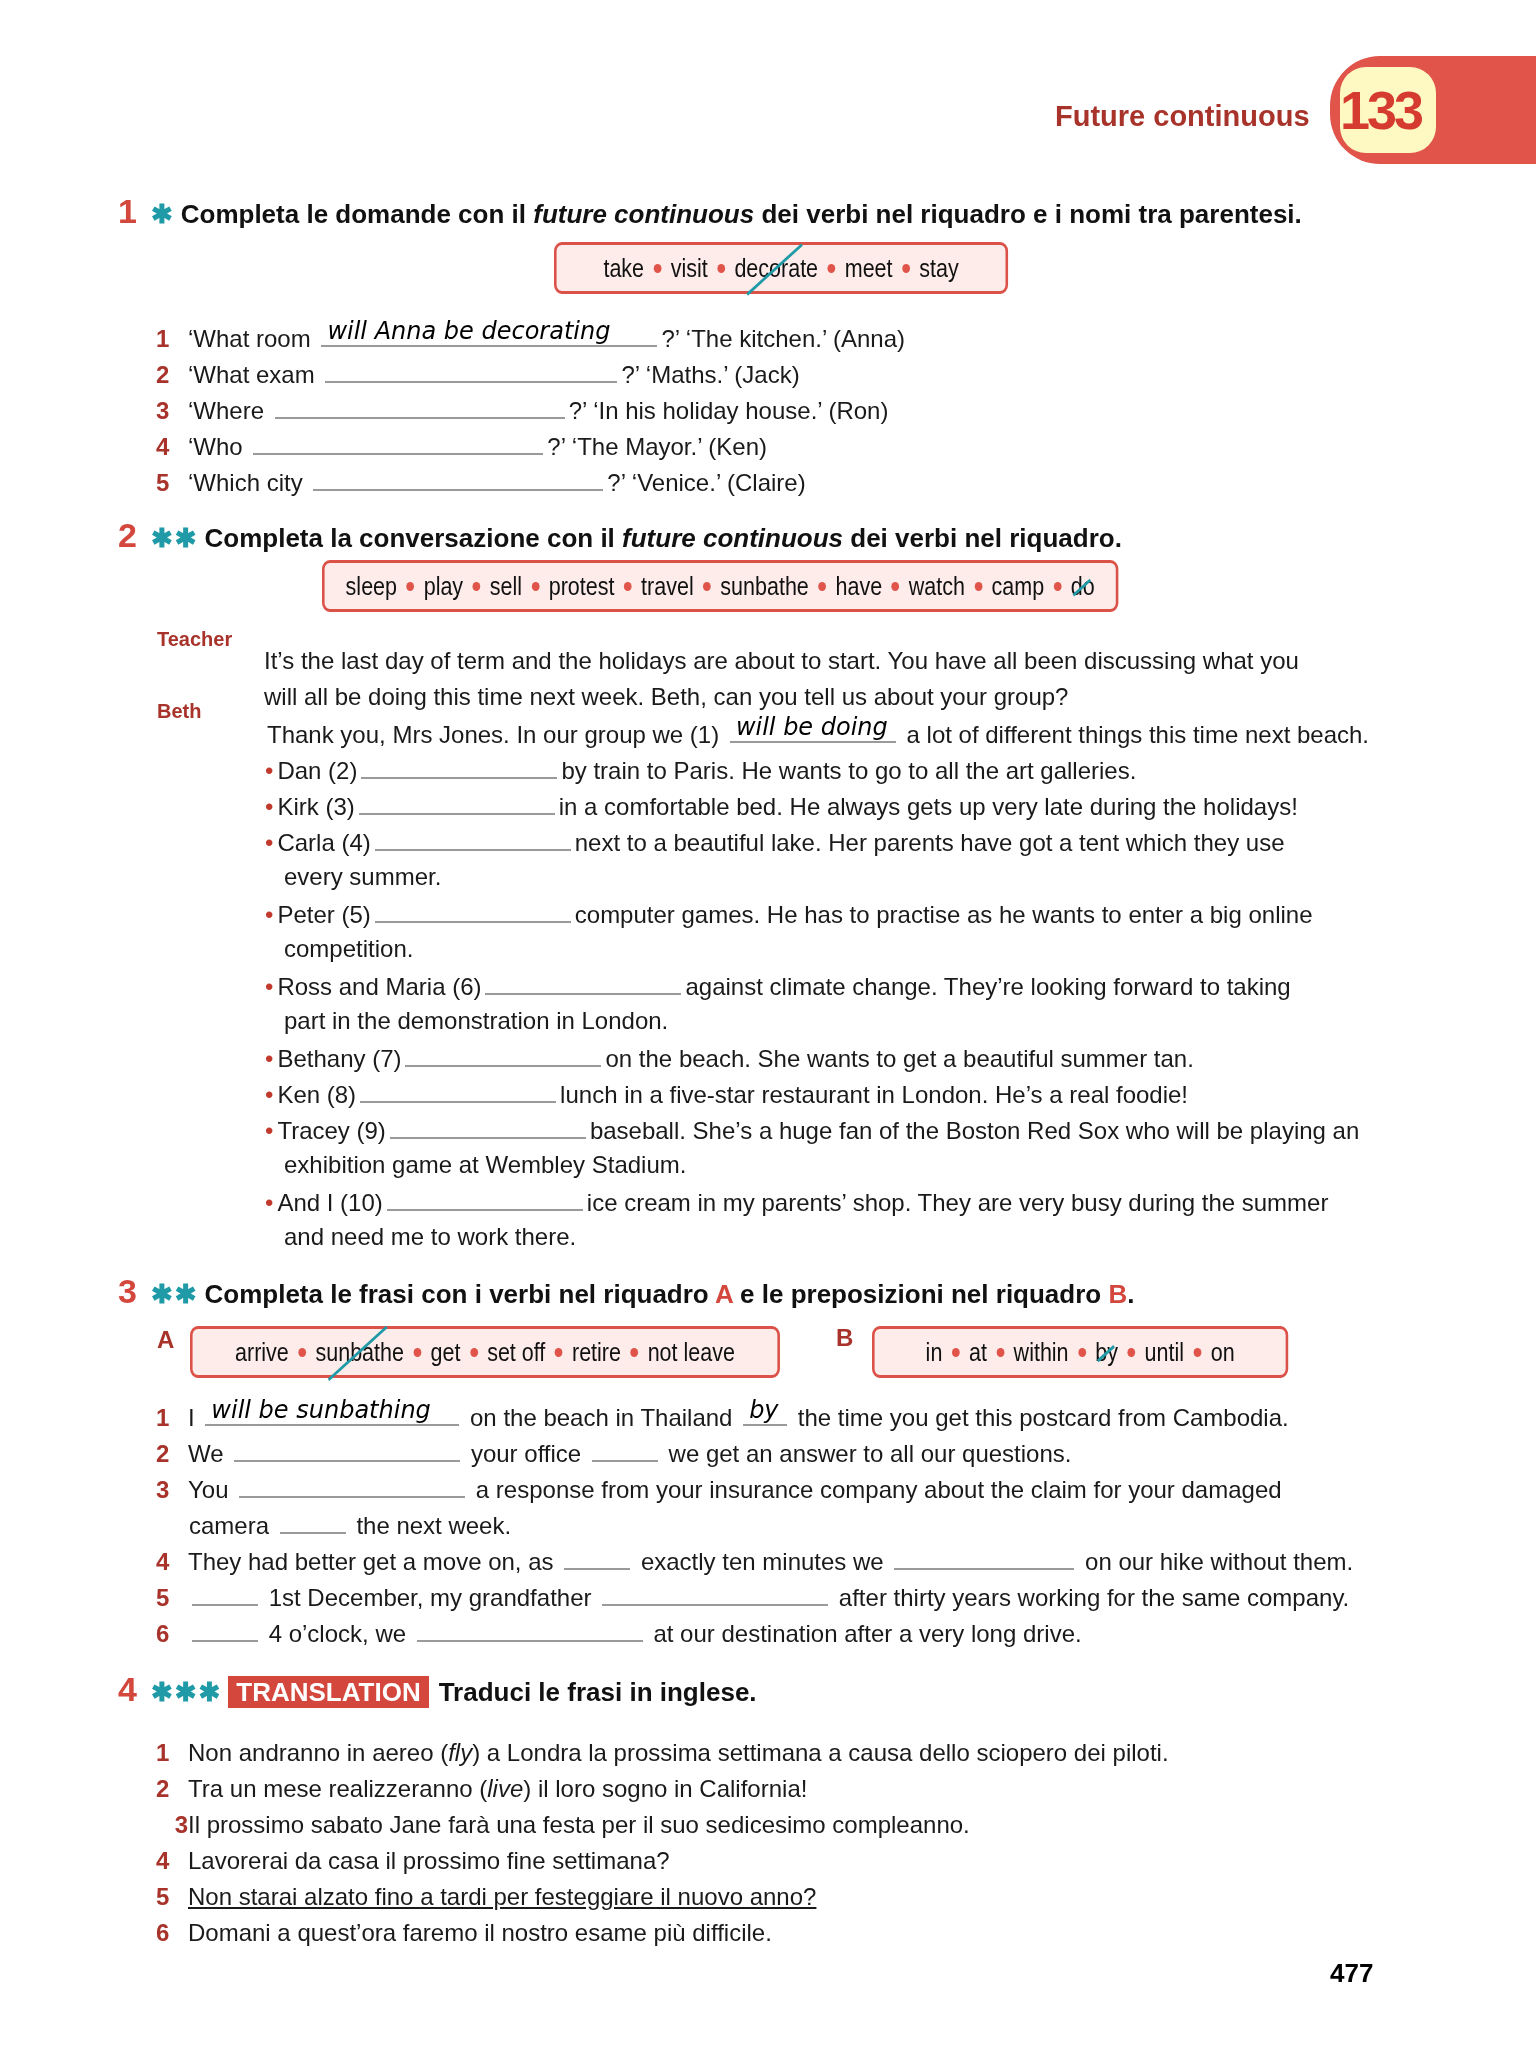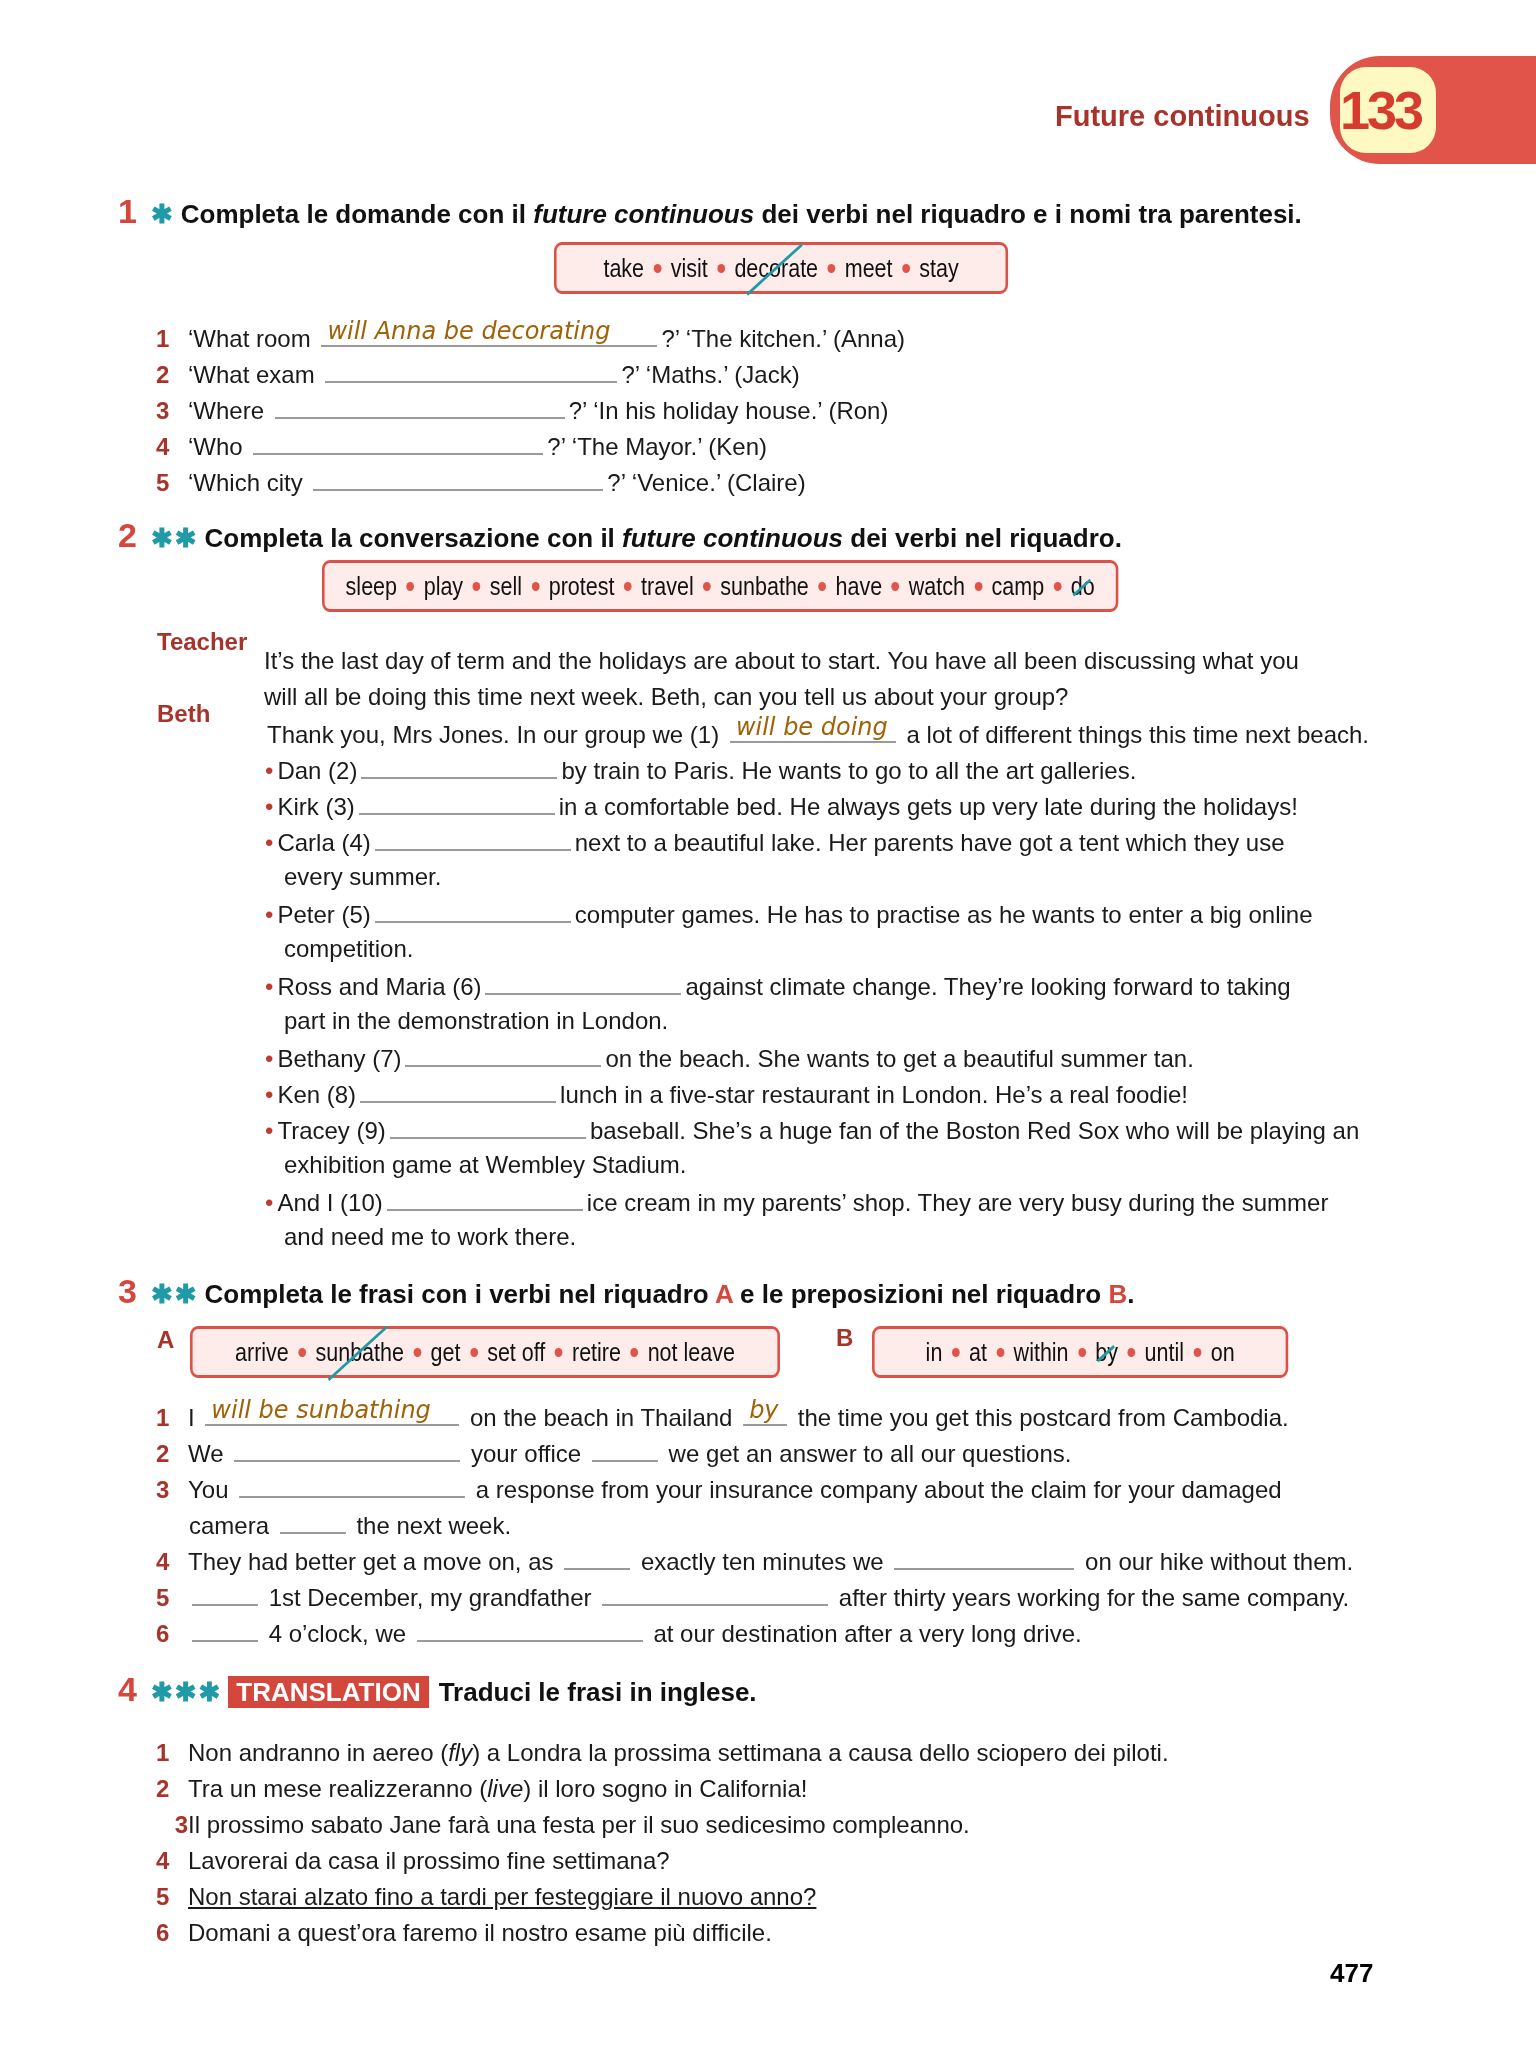--- a/index.html
+++ b/index.html
@@ -37,22 +37,22 @@
     .word { position: relative; padding: 0 2px; }
     .dot { display: inline-block; width: 9px; height: 9px; border-radius: 50%; background: #e0544a; margin: 0 9px; vertical-align: middle; }
     .struck::after {
       content: ""; position: absolute; left: 8%; top: 50%; width: 80%; height: 3px;
       background: #1f9aa6; transform: rotate(-38deg); transform-origin: center;
     }
     
     .line { position: absolute; font-size: 24px; white-space: nowrap; color: #1a1a1a; margin-top: 19px; }
     .n { color: #a8332b; font-weight: bold; display: inline-block; width: 32px; }
     .blank { display: inline-block; border-bottom: 2px solid #9a9a9a; height: 22px; vertical-align: baseline; margin: 0 4px; position: relative; }
-    .ans { position: absolute; left: 6px; bottom: 0px; font-family: "DejaVu Sans", sans-serif; font-style: italic; color: #a16207; font-size: 24px; white-space: nowrap; }
-    .speaker { position: absolute; font-size: 24px; font-weight: bold; color: #a8332b; }
+    .ans { position: absolute; left: 6px; bottom: 0px; font-family: "DejaVu Sans", sans-serif; font-style: italic; color: #000000; font-size: 24px; white-space: nowrap; }
+    .speaker { position: absolute; font-size: 20px; font-weight: bold; color: #a8332b; }
     .bullet { color: #c0392b; margin-right: 4px; }
     .ab-label { position: absolute; font-size: 24px; font-weight: bold; color: #a8332b; }
     .trans-tag { background: #d3473d; color: #fff; padding: 1px 8px; margin-right: 10px; font-weight: bold; }
     .page-num { position: absolute; left: 1330px; top: 1958px; font-size: 26px; font-weight: bold; color: #000000; }
   </style>
 </head>
 <body>
 
 <div class="header-title">Future continuous</div>
 <div class="header-band"></div>

